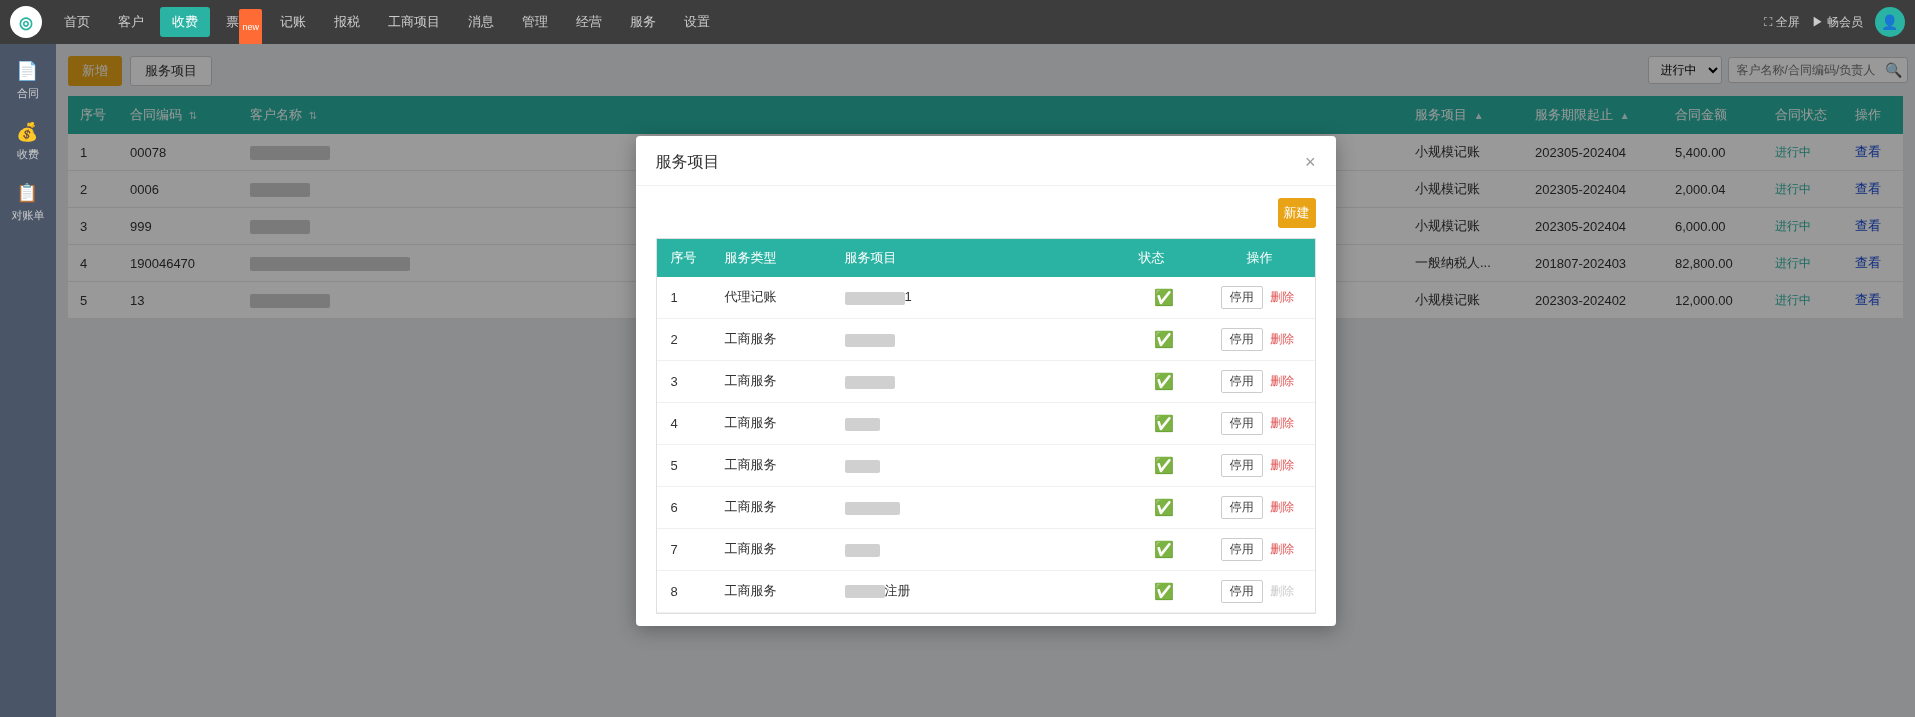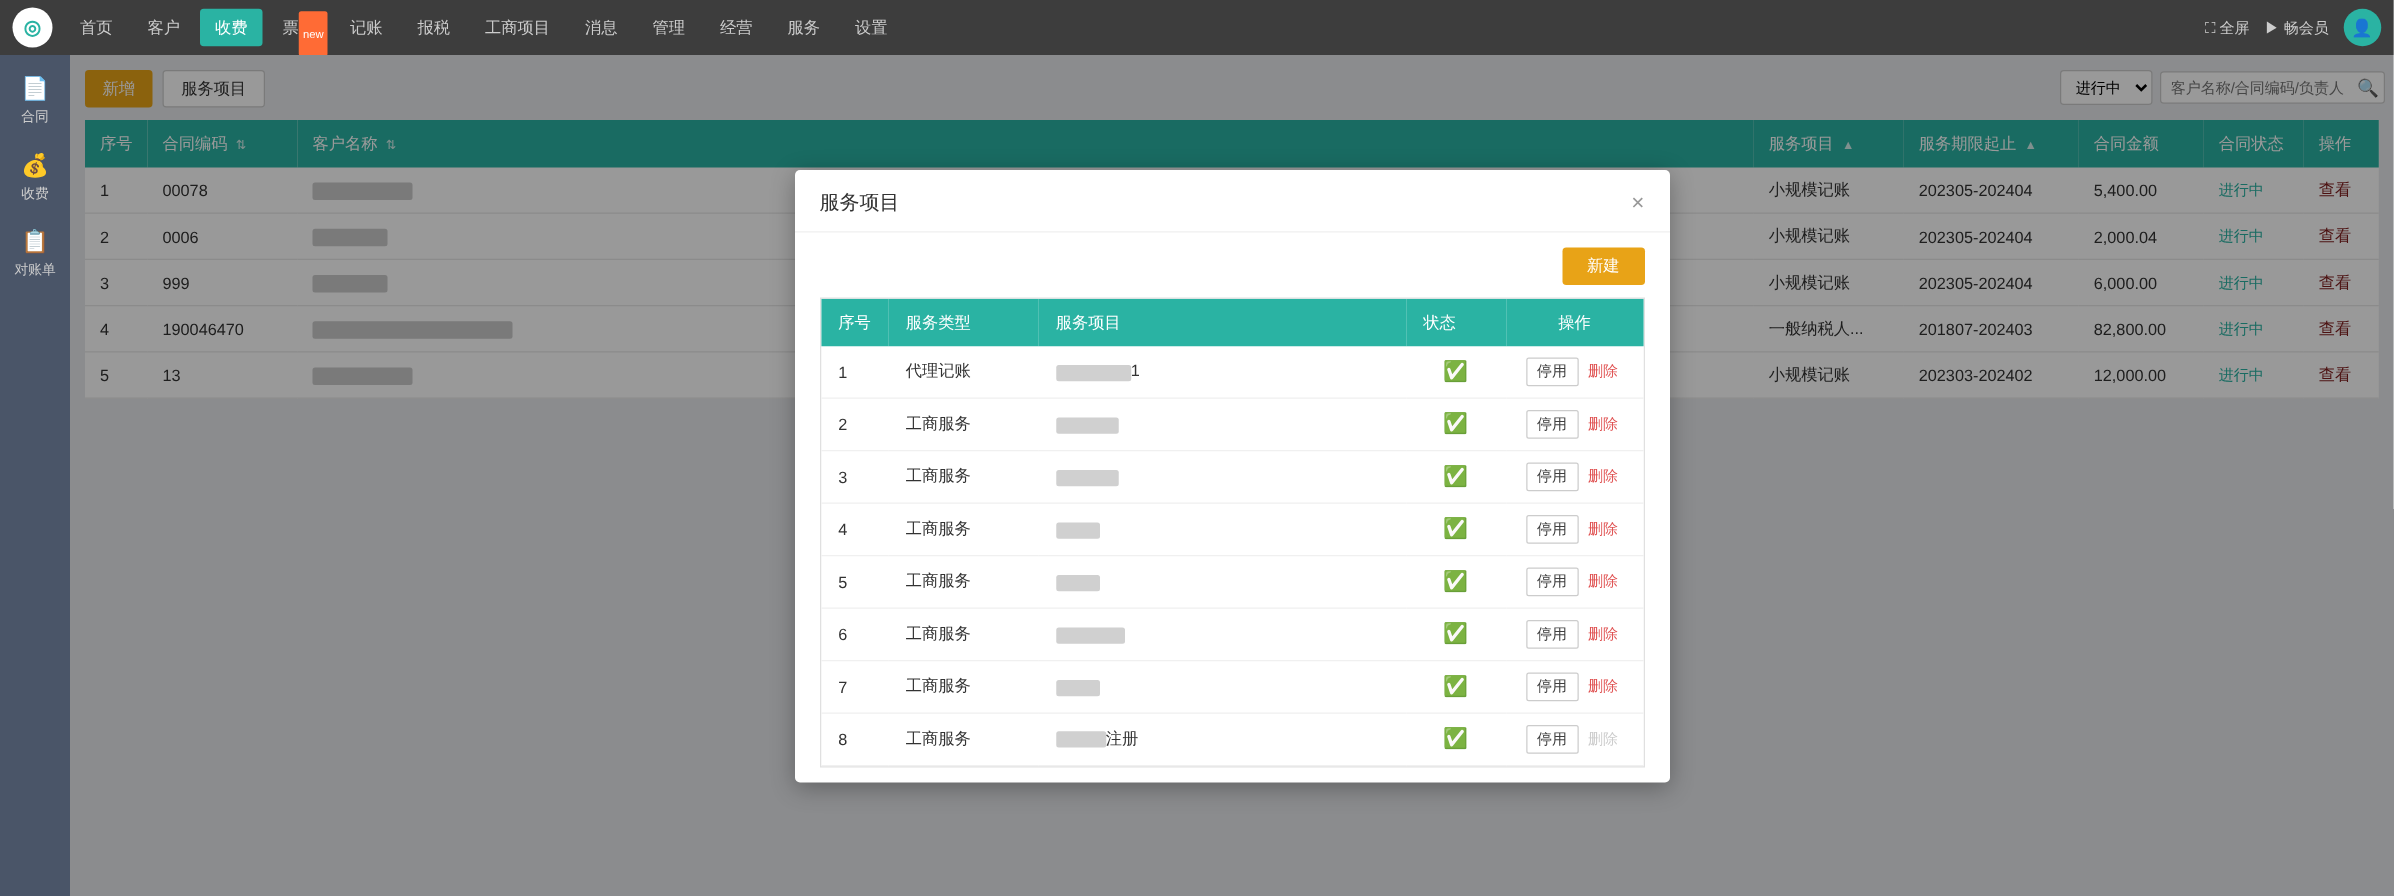--- a/index.html
+++ b/index.html
@@ -184,21 +184,21 @@
       padding: 9px 12px;
       font-size: 13px;
       color: #333;
     }
     .sort-icon { font-size: 10px; margin-left: 3px; color: rgba(255,255,255,0.8); }
     .status-badge {
       color: #2ab3a3;
       font-size: 12px;
     }
     .action-link {
-      color: #7f1d1d;
+      color: #1d4ed8;
       cursor: pointer;
       text-decoration: none;
     }
     .blurred-text {
       display: inline-block;
       background: #ccc;
       color: transparent;
       border-radius: 2px;
       min-width: 60px;
       height: 14px;
@@ -254,21 +254,21 @@
     }
     .modal-toolbar {
       display: flex;
       justify-content: flex-end;
       margin-bottom: 10px;
     }
     .btn-modal-new {
       background: #e8a317;
       color: #fff;
       border: none;
-      padding: 6px 20px;
+      padding: 6px 6px;
       border-radius: 3px;
       cursor: pointer;
       font-size: 13px;
     }
 
     
     .modal-table-wrap {
       flex: 1;
       overflow-y: auto;
       border: 1px solid #e0e0e0;

